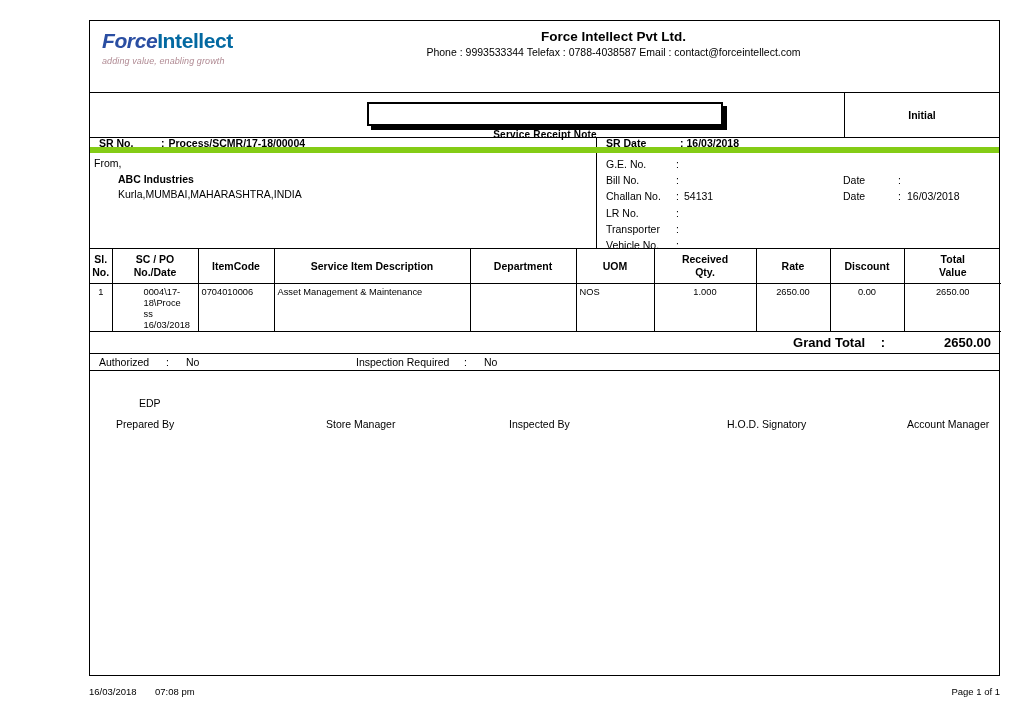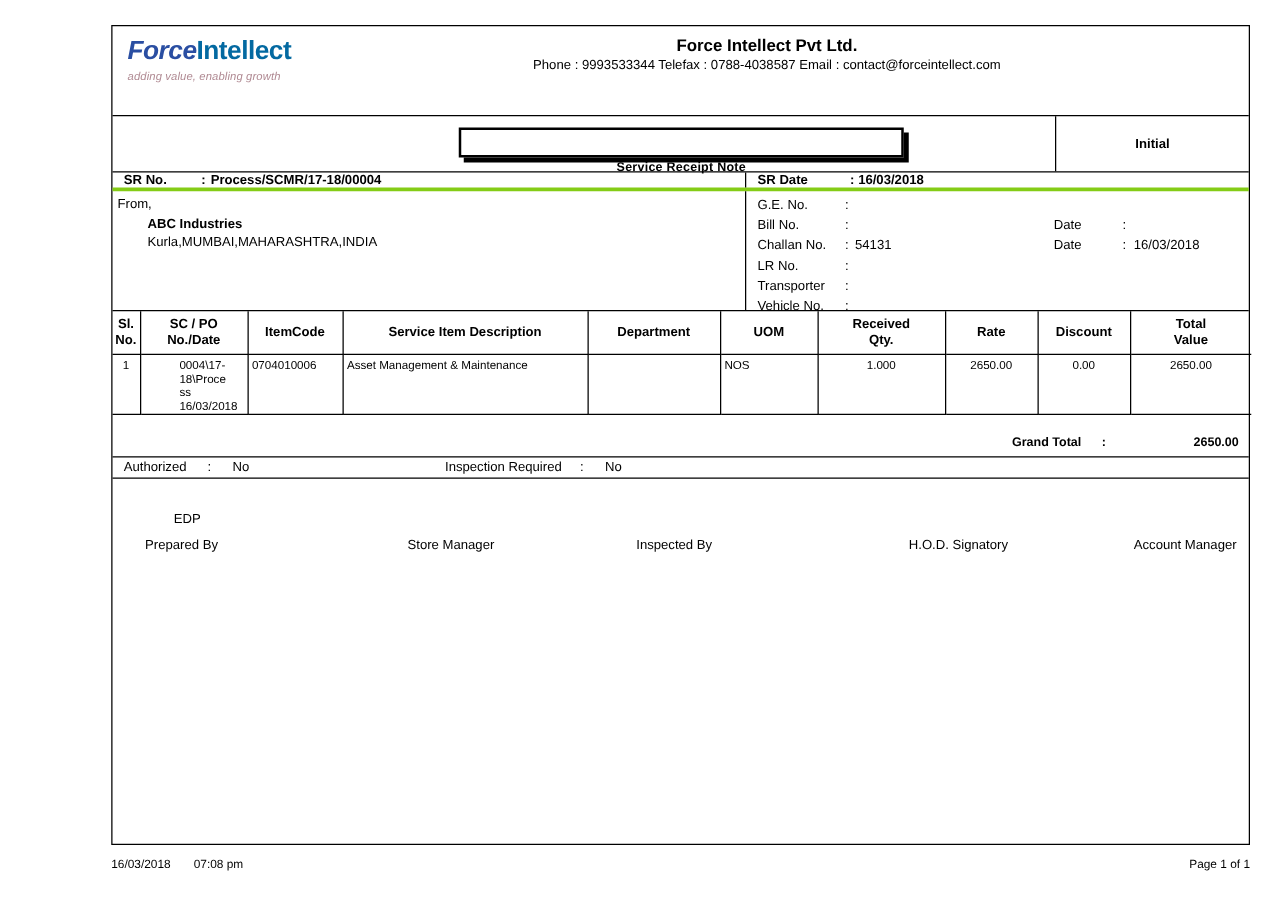--- a/index.html
+++ b/index.html
@@ -113,21 +113,21 @@
     align-items: center;
     justify-content: center;
     font-size: 10.5px;
     font-weight: bold;
   }
 
   
   #srno-band {
     display: flex;
     height: 15px;
-    border-bottom: 3px solid #84cc16;
+    border-bottom: 6px solid #84cc16;
     box-sizing: border-box;
     font-size: 10.5px;
     font-weight: bold;
   }
   #srno-left {
     width: 506px;
     box-sizing: border-box;
     padding-left: 9px;
     display: flex;
     align-items: center;
@@ -214,24 +214,23 @@
   td.num   { text-align: center; }
   td.ctr   { text-align: center; }
   .cell-stack div { line-height: 11px; margin-left: 28px; }
 
   
   #grand-band {
     display: flex;
     height: 22px;
     border-bottom: 1px solid #000;
     align-items: center;
-    font-size: 10px;
-    font-weight: bold;
-    box-sizing: border-box;
-    margin-top: 12px;
+    font-size: 13px;
+    font-weight: bold;
+    box-sizing: border-box;
   }
   #grand-spacer { flex: 1; }
   #grand-label  { width: 88px; text-align: right; }
   #grand-colon  { width: 36px; text-align: center; }
   #grand-value  { width: 90px; text-align: right; padding-right: 8px; }
 
   
   #auth-band {
     display: flex;
     height: 17px;

